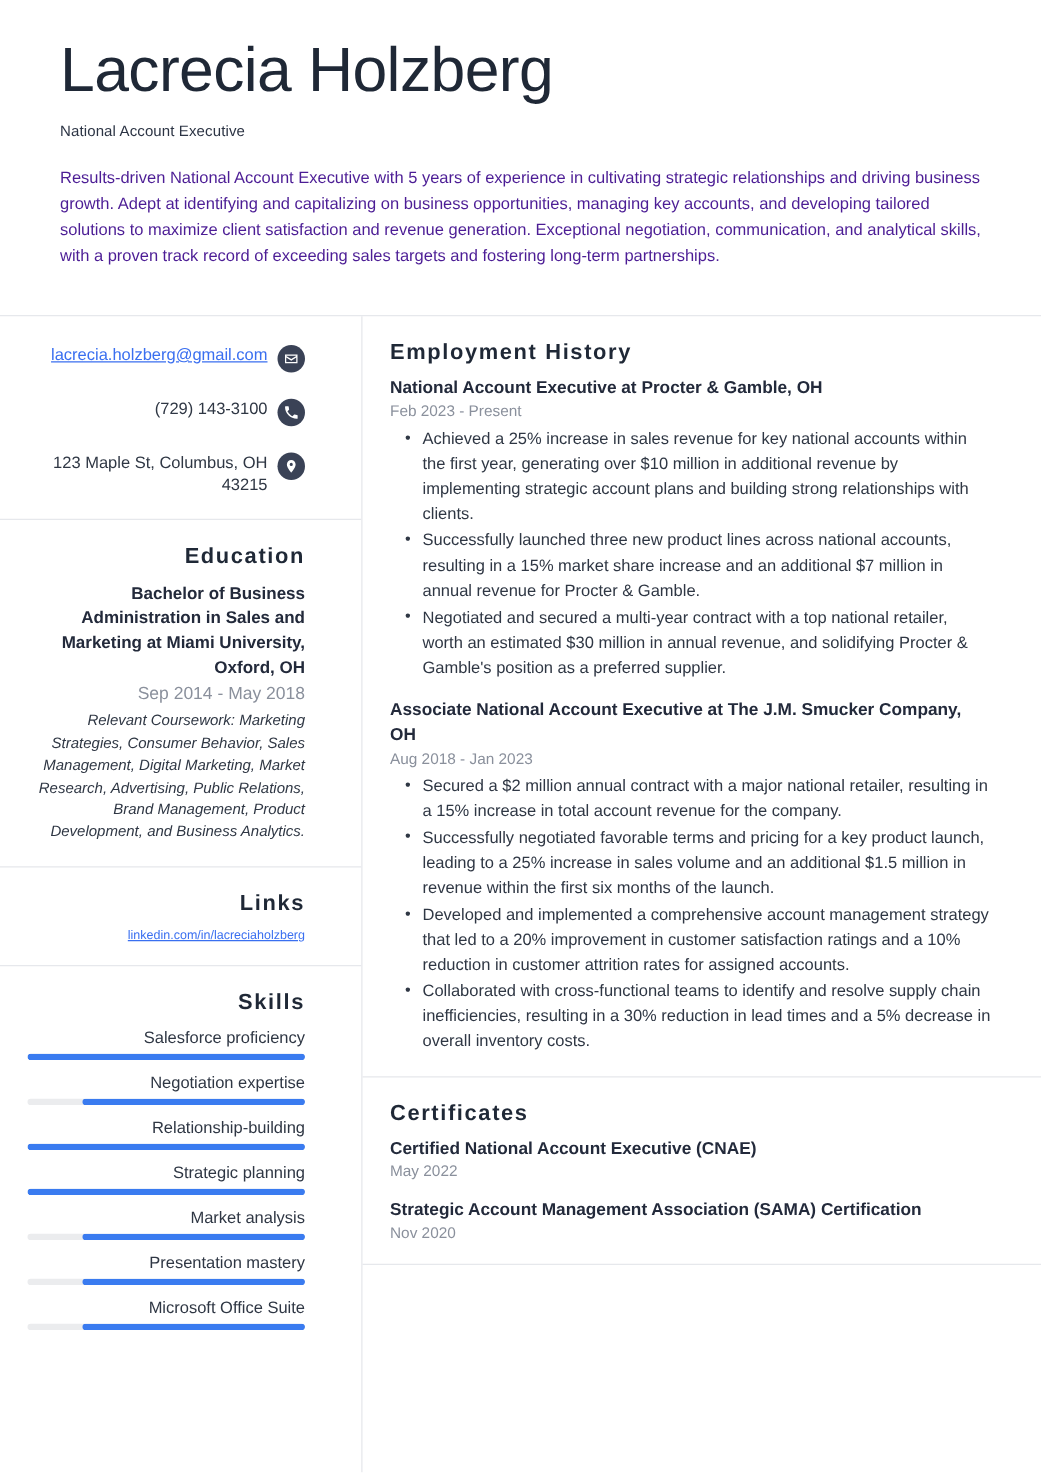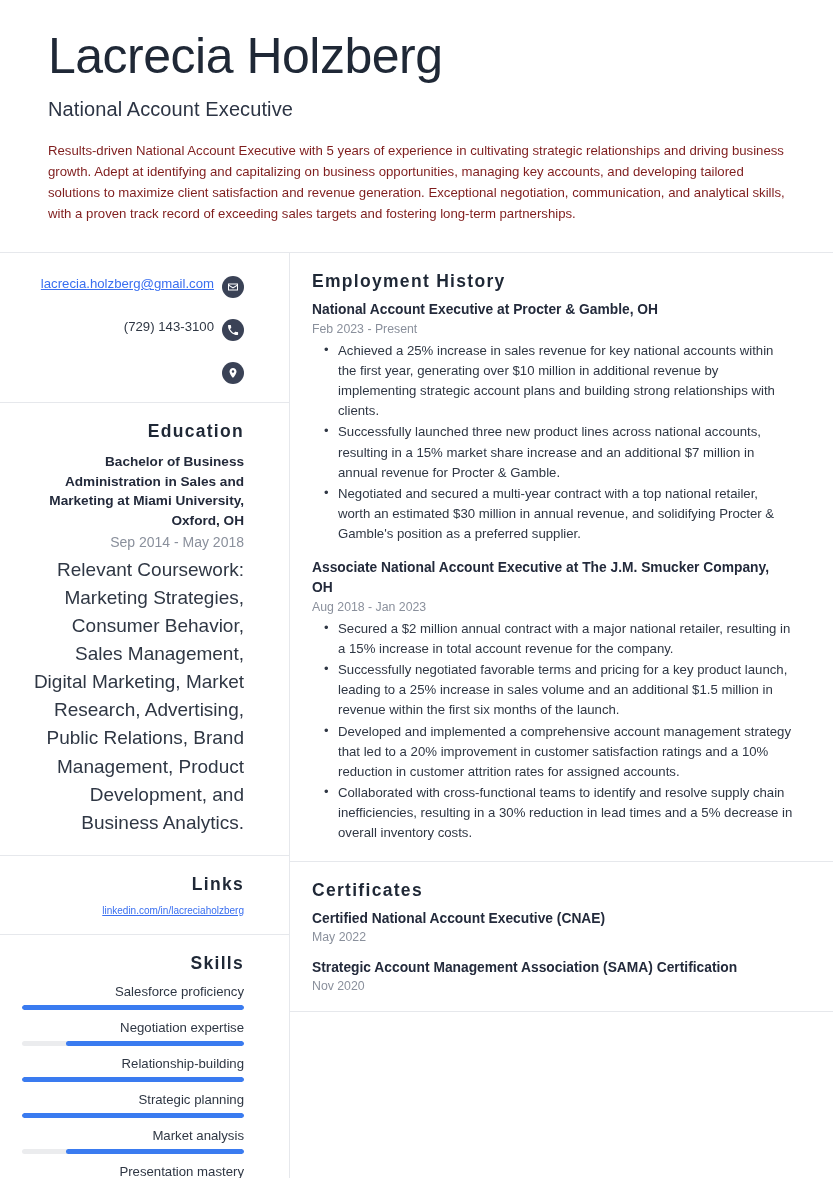--- a/index.html
+++ b/index.html
@@ -21,31 +21,31 @@
   .name {
     font-size: 50px;
     font-weight: 400;
     letter-spacing: -0.5px;
     color: #1f2836;
     line-height: 1.12;
     white-space: nowrap;
   }
 
   .job-title {
-    font-size: 20px;
+    font-size: 12px;
     font-weight: 400;
     color: #2c3444;
     margin-top: 14px;
     letter-spacing: 0.1px;
   }
 
   .summary {
     font-size: 13.2px;
     line-height: 1.58;
-    color: #7f1d1d;
+    color: #4c1d95;
     margin-top: 20px;
     max-width: 740px;
     text-align: left;
   }
 
   .header-rule {
     position: absolute;
     left: 0; right: 0;
     top: 252px;
     height: 1px;
@@ -129,24 +129,25 @@
     font-weight: 700;
     line-height: 1.45;
     color: #232a3b;
   }
   .edu-date {
     font-size: 14px;
     color: #8a909c;
     margin-top: 3px;
   }
   .edu-desc {
-    font-size: 19px;
+    font-size: 12px;
     line-height: 1.48;
     color: #2f3744;
     margin-top: 6px;
+    font-style: italic;
   }
 
   
   .link-item { font-size: 10px; }
   .link-item a { color: #3a6ff0; text-decoration: underline; }
 
   
   .skill { margin-top: 10px; }
   .skill:first-of-type { margin-top: 2px; }
   .skill-name {
@@ -249,20 +250,21 @@
             </div>
             <div class="contact-row">
               <div class="contact-text">(729) 143-3100</div>
               <span class="icon-circle">
                 <svg viewBox="0 0 24 24">
                   <path d="M6.6 10.8c1.6 3.1 4.2 5.6 7.3 7.2l2.4-2.4c.3-.3.7-.4 1.1-.3 1.2.4 2.5.6 3.8.6.6 0 1 .4 1 1V21c0 .6-.4 1-1 1C10.6 22 2 13.4 2 2.8c0-.6.4-1 1-1h4c.6 0 1 .4 1 1 0 1.3.2 2.6.6 3.8.1.4 0 .8-.3 1.1l-2.7 3.1z"></path>
                 </svg>
               </span>
             </div>
             <div class="contact-row">
+              <div class="contact-text">123 Maple St, Columbus, OH 43215</div>
               <span class="icon-circle">
                 <svg viewBox="0 0 24 24">
                   <path d="M12 2C8.1 2 5 5.1 5 9c0 5.2 7 13 7 13s7-7.8 7-13c0-3.9-3.1-7-7-7zm0 9.5A2.5 2.5 0 1 1 12 6.5a2.5 2.5 0 0 1 0 5z"></path>
                 </svg>
               </span>
             </div>
           </div>
       </div>
 
       <div class="block-left">

